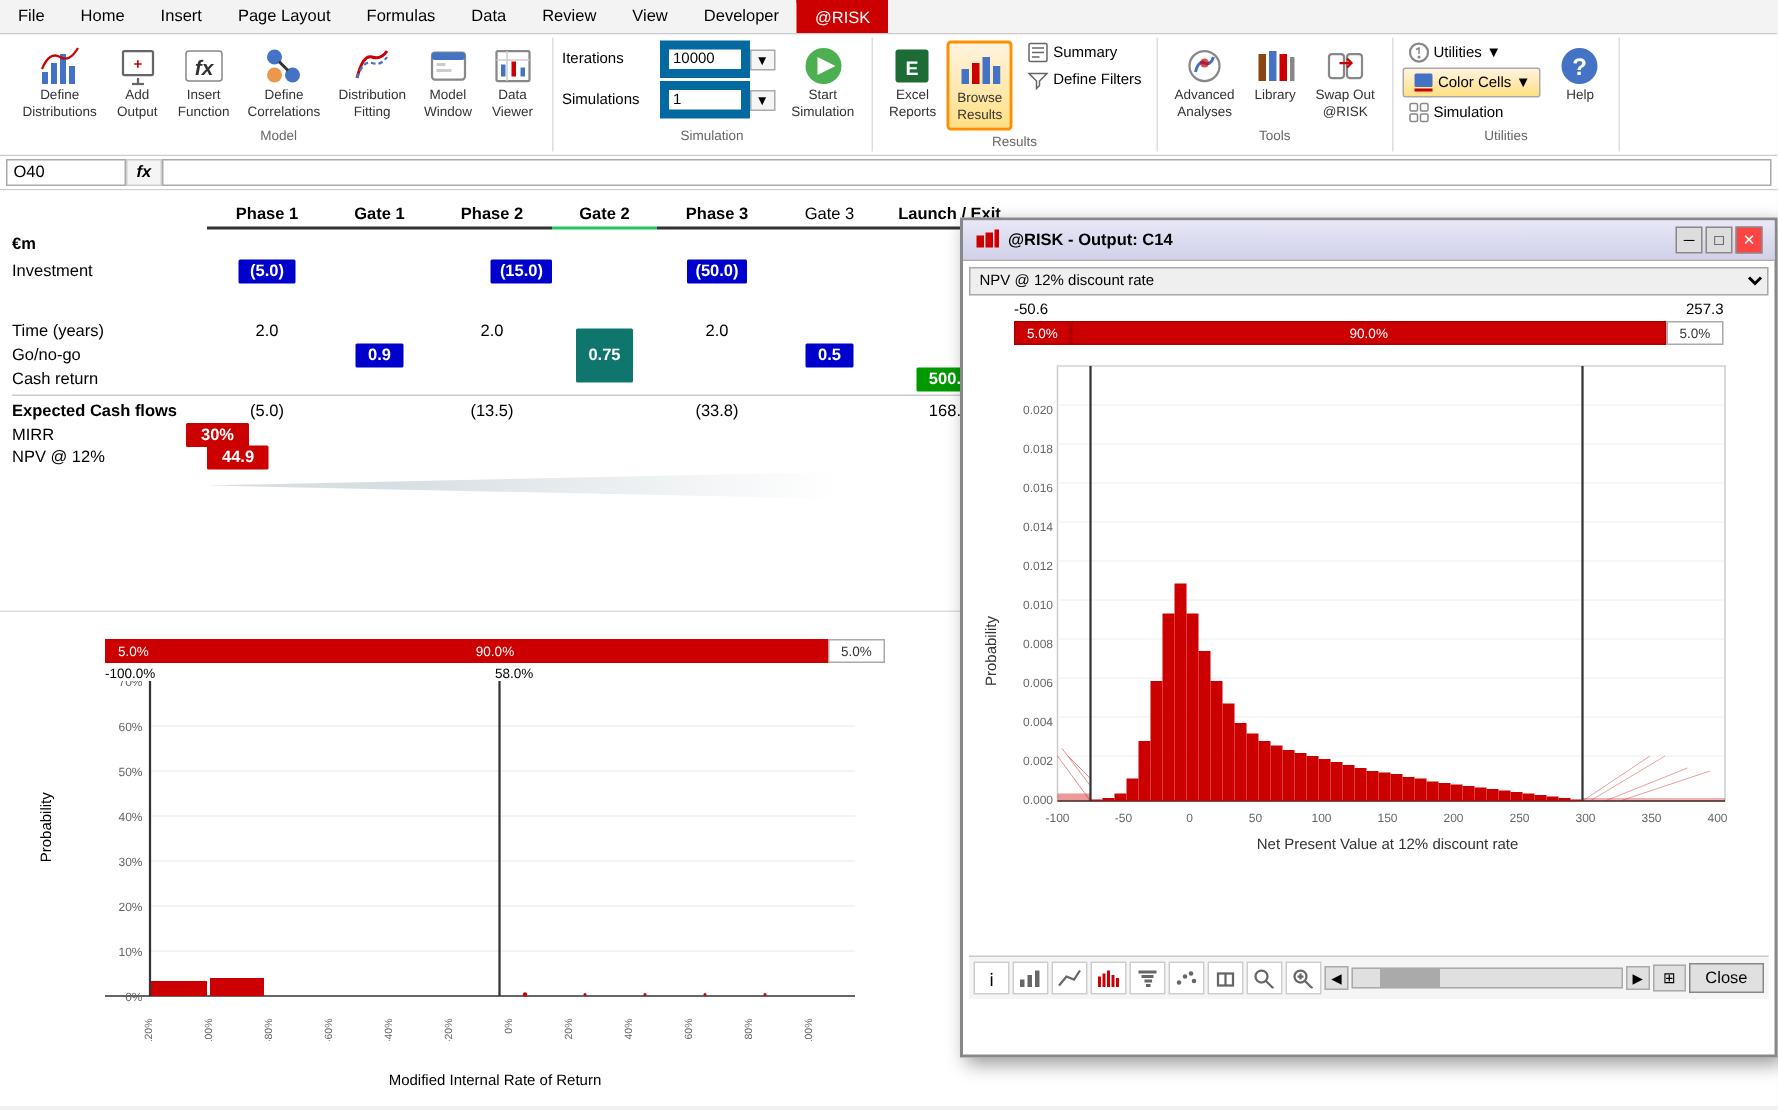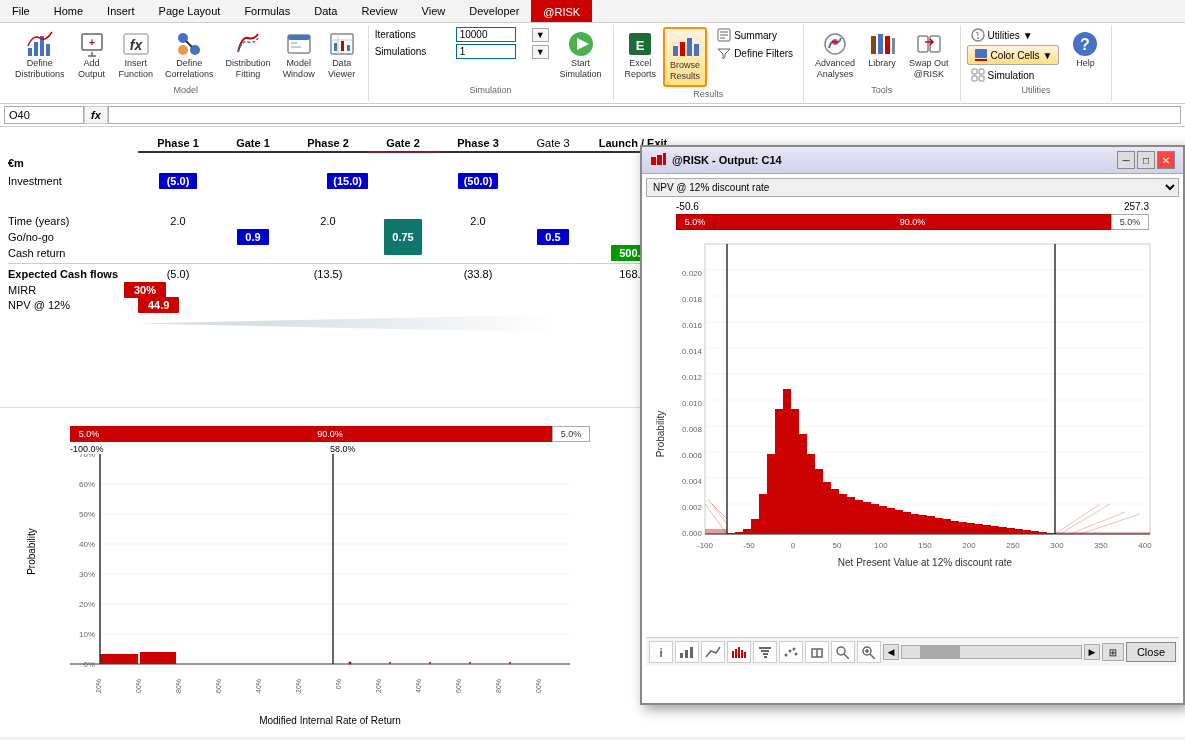--- a/index.html
+++ b/index.html
@@ -17,22 +17,22 @@
     .ribbon-group-label { font-size: 9px; color: #666; margin-top: 2px; text-align: center; }
     .ribbon-buttons { display: flex; gap: 2px; align-items: flex-start; }
     .ribbon-btn { display: flex; flex-direction: column; align-items: center; padding: 3px 5px; cursor: pointer; border: none; background: none; font-size: 9px; text-align: center; min-width: 40px; }
     .ribbon-btn .icon { width: 28px; height: 28px; display: flex; align-items: center; justify-content: center; font-size: 18px; }
     .ribbon-btn .label { font-size: 9px; color: #333; line-height: 1.2; text-align: center; }
 
     .ribbon-small-group { display: flex; flex-direction: column; gap: 2px; }
     .ribbon-small-btn { display: flex; align-items: center; gap: 3px; padding: 1px 4px; cursor: pointer; font-size: 10px; border: none; background: none; white-space: nowrap; }
 
     .iterations-group { display: flex; flex-direction: column; gap: 2px; font-size: 10px; }
-    .iter-row { display: flex; align-items: center; gap: 16px; }
-    .iter-input { width: 60px; border: 1px solid #0369a1; padding: 1px 3px; font-size: 10px; }
+    .iter-row { display: flex; align-items: center; gap: 0; }
+    .iter-input { width: 60px; border: 6px solid #0369a1; padding: 1px 3px; font-size: 10px; }
 
     
     .formula-bar { display: flex; align-items: center; background: #fff; border-bottom: 1px solid #ccc; padding: 2px 4px; gap: 0; }
     .name-box { width: 80px; border: 1px solid #aaa; padding: 2px 4px; font-size: 11px; }
     .fx-btn { padding: 2px 6px; font-size: 11px; font-style: italic; font-weight: bold; border: 1px solid #ccc; background: #f5f5f5; cursor: pointer; }
     .formula-input { flex: 1; border: 1px solid #aaa; padding: 2px 4px; font-size: 11px; }
 
     
     .main-content { display: flex; height: calc(740px - 130px); background: #fff; }
 
@@ -315,21 +315,21 @@
   <input class="formula-input" value="" style="">
 </div>
 
 <div class="main-content">
   <div class="spreadsheet-area" style="width:640px; padding:10px 8px;">
 
     <div style="display:flex; margin-bottom:4px; align-items:flex-end; margin-left:130px;">
       <div style="width:80px; text-align:center; font-weight:bold; font-size:11px; border-bottom:2px solid #333; padding-bottom:2px;">Phase 1</div>
       <div style="width:70px; text-align:center; font-weight:bold; font-size:11px; border-bottom:2px solid #333; padding-bottom:2px;">Gate 1</div>
       <div style="width:80px; text-align:center; font-weight:bold; font-size:11px; border-bottom:2px solid #333; padding-bottom:2px;">Phase 2</div>
-      <div style="width:70px; text-align:center; font-weight:bold; font-size:11px; border-bottom:2px solid #7f1d1d; padding-bottom:2px;">Gate 2</div>
+      <div style="width:70px; text-align:center; font-weight:bold; font-size:11px; border-bottom:2px solid #22c55e; padding-bottom:2px;">Gate 2</div>
       <div style="width:80px; text-align:center; font-weight:bold; font-size:11px; border-bottom:2px solid #333; padding-bottom:2px;">Phase 3</div>
       <div style="width:70px; text-align:center; font-weight:normal; font-size:11px; border-bottom:2px solid #333; padding-bottom:2px;">Gate 3</div>
       <div style="width:90px; text-align:center; font-weight:bold; font-size:11px; border-bottom:2px solid #333; padding-bottom:2px;">Launch / Exit</div>
     </div>
 
     <div style="font-weight:bold; font-size:11px; margin-bottom:6px;">€m</div>
 
     <div style="display:flex; align-items:center; margin-bottom:4px;">
       <span style="width:130px; font-size:11px;">Investment</span>
       <span style="width:80px; text-align:center;"><span style="background:#0000cc; color:#fff; font-weight:bold; padding:2px 8px; border-radius:1px; font-size:11px;">(5.0)</span></span>

